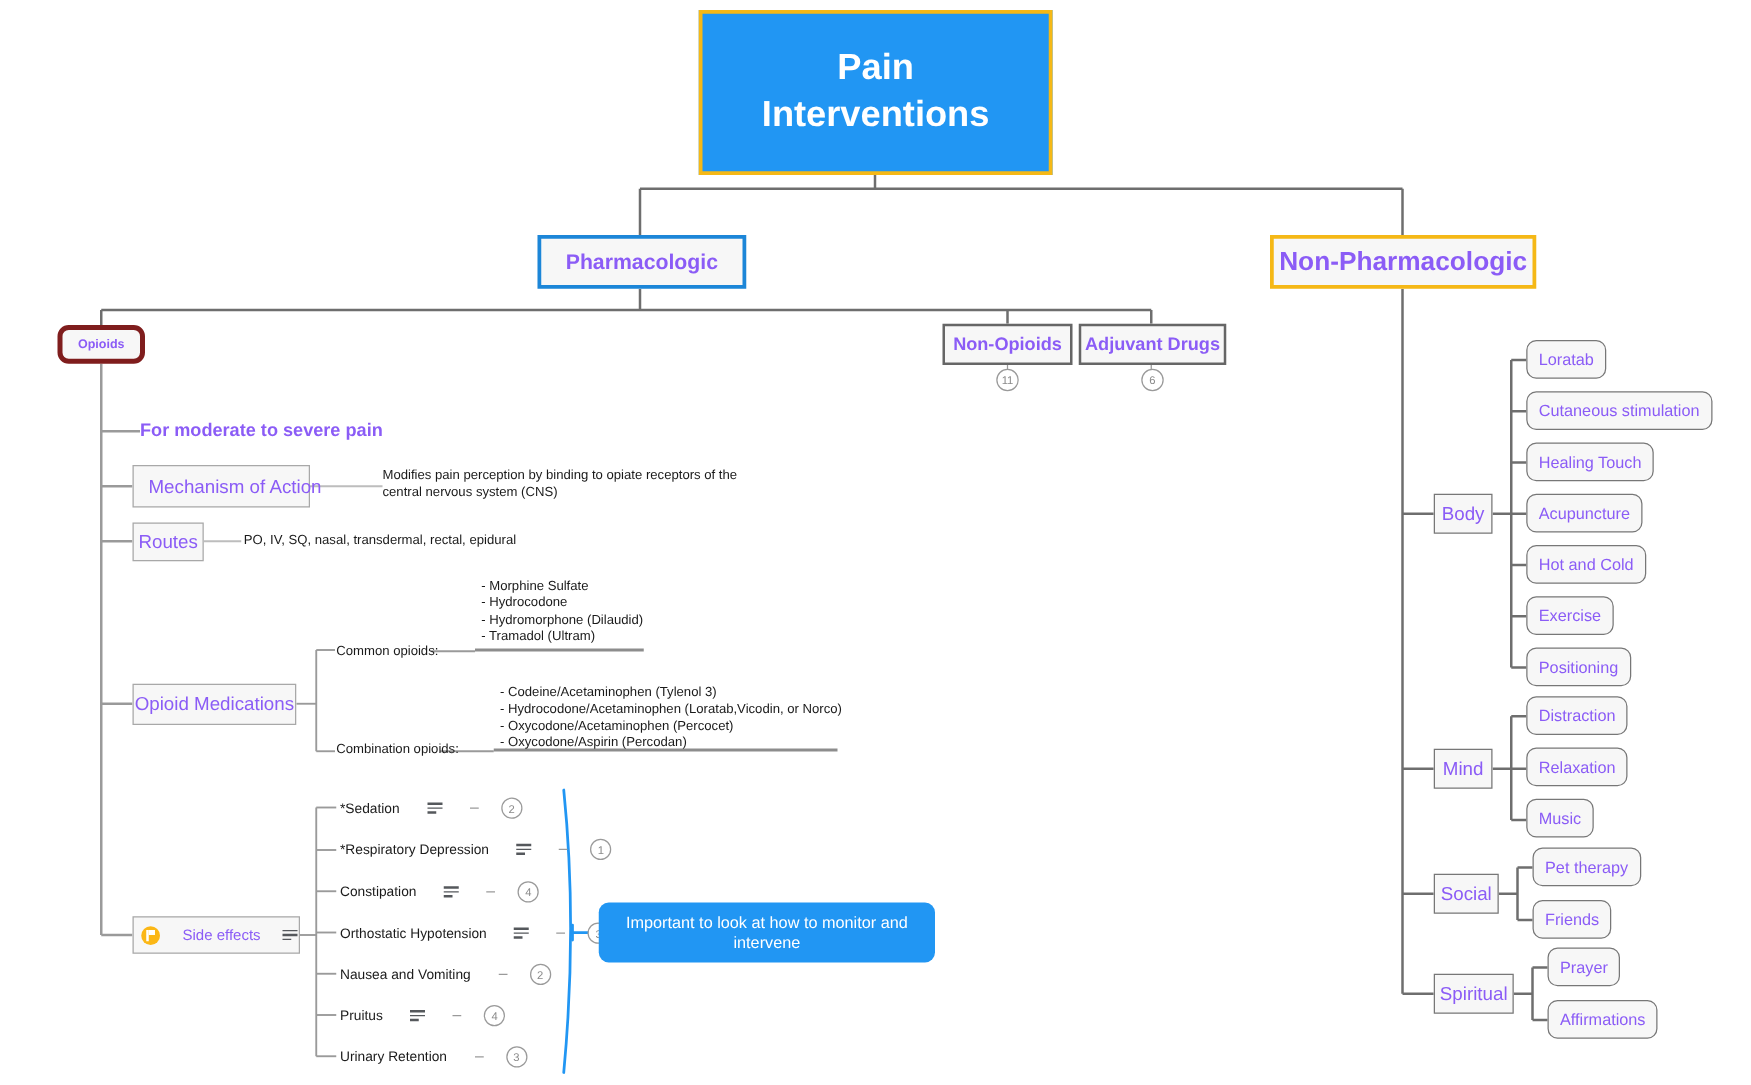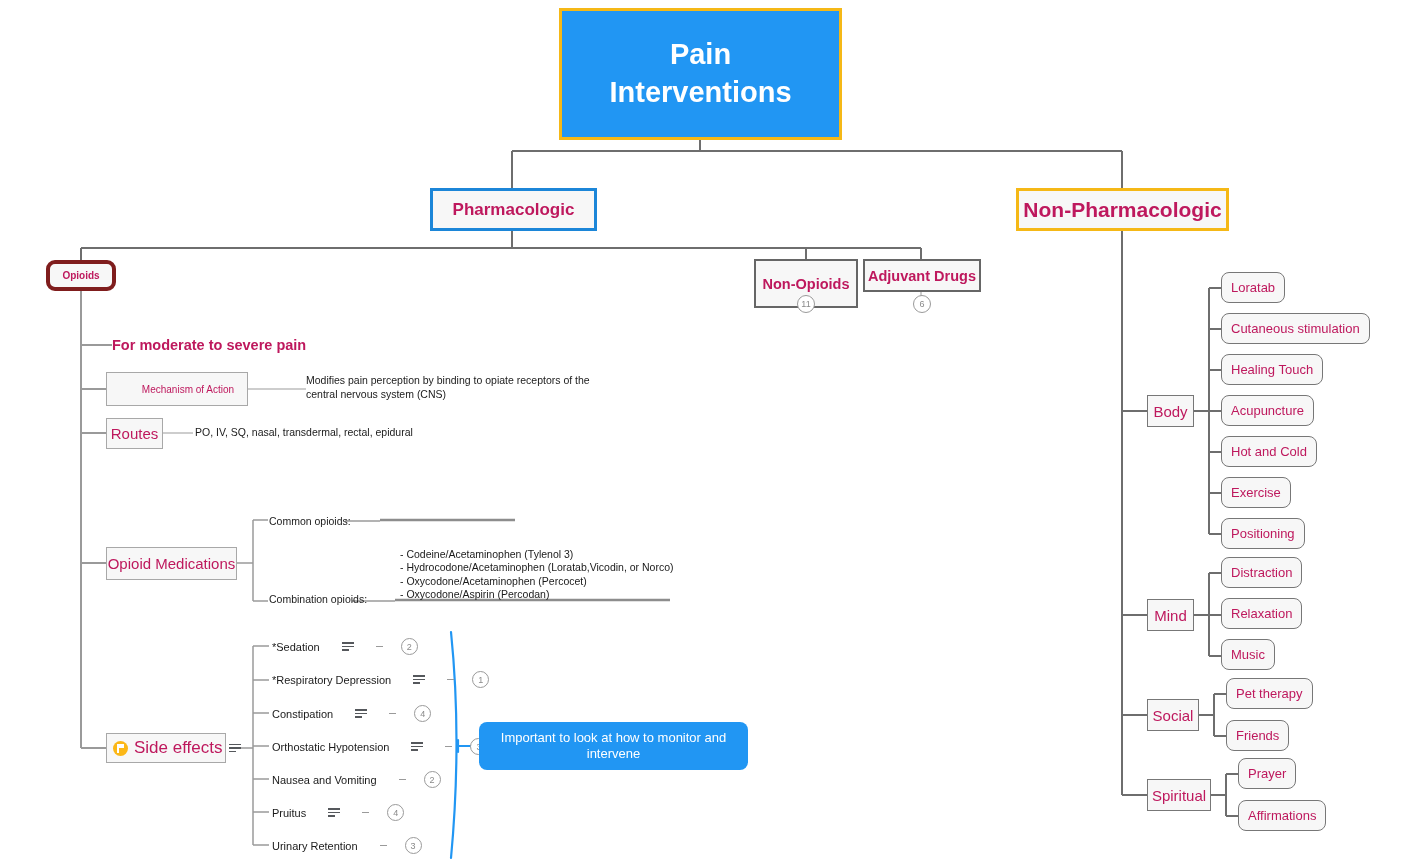--- a/index.html
+++ b/index.html
@@ -22,21 +22,21 @@
     width: 1401px; height: 868px;
     pointer-events: none;
   }
   .node {
     position: absolute;
     display: flex;
     align-items: center;
     justify-content: center;
     background: #f7f7f7;
     border: 1px solid #808080;
-    color: #be185d;
+    color: #8b5cf6;
     white-space: nowrap;
     z-index: 5;
   }
   .node.plain {
     background: transparent;
     border: none;
   }
 
   
   #root-node {
@@ -68,21 +68,21 @@
 
   
   #opioids-node {
     left: 46px; top: 260px;
     width: 70px; height: 31px;
     border: 4px solid #7f1d1d; border-radius: 9px;
     font-size: 10px; font-weight: bold;
   }
   #nonopioids-node {
     left: 754px; top: 259px;
-    width: 104px; height: 49px;
+    width: 104px; height: 33px;
     border: 2px solid #666;
     font-size: 14.5px; font-weight: bold;
   }
   #adjuvant-node {
     left: 863px; top: 259px;
     width: 118px; height: 33px;
     border: 2px solid #666;
     font-size: 14.5px; font-weight: bold;
   }
 
@@ -107,21 +107,21 @@
   #moderate-text {
     left: 112px; top: 335px;
     height: 20px;
     font-size: 14.5px; font-weight: bold;
     justify-content: flex-start;
   }
   #moa-node {
     left: 106px; top: 372px;
     width: 142px; height: 34px;
     border: 1px solid #a8a8a8;
-    font-size: 10px;
+    font-size: 15px;
     padding-left: 22px;
   }
   #moa-desc {
     position: absolute;
     left: 306px; top: 373px;
     width: 290px;
     font-size: 10.5px;
     line-height: 1.35;
     color: #1a1a1a;
     z-index: 5;
@@ -161,26 +161,26 @@
     line-height: 1.28;
     color: #1a1a1a;
     z-index: 5;
   }
   #common-list      { left: 385px; top: 463px; }
   #combination-list { left: 400px; top: 548px; }
 
   
   #side-effects-node {
     left: 106px; top: 733px;
-    width: 120px; height: 30px;
+    width: 134px; height: 30px;
     border: 1px solid #a8a8a8;
-    font-size: 17px;
+    font-size: 12px;
     justify-content: flex-start;
     padding-left: 6px;
-    gap: 6px;
+    gap: 18px;
   }
   .flag-icon {
     width: 15px; height: 15px;
     flex: 0 0 15px;
     border-radius: 50%;
     background: #fbb716;
     position: relative;
   }
   .flag-icon::before {
     content: "";
@@ -417,20 +417,26 @@
   <div class="node" id="routes-node">
     <span>Routes</span>
   </div>
   <div id="routes-desc">PO, IV, SQ, nasal, transdermal, rectal, epidural</div>
 
   <div class="node" id="opmeds-node">
     <span>Opioid Medications</span>
   </div>
 
   <div class="sub-label" id="common-label">Common opioids:</div>
+  <div class="med-list" id="common-list">
+      <div>- Morphine Sulfate</div>
+      <div>- Hydrocodone</div>
+      <div>- Hydromorphone (Dilaudid)</div>
+      <div>- Tramadol (Ultram)</div>
+    </div>
 
   <div class="sub-label" id="combination-label">Combination opioids:</div>
   <div class="med-list" id="combination-list">
       <div>- Codeine/Acetaminophen (Tylenol 3)</div>
       <div>- Hydrocodone/Acetaminophen (Loratab,Vicodin, or Norco)</div>
       <div>- Oxycodone/Acetaminophen (Percocet)</div>
       <div>- Oxycodone/Aspirin (Percodan)</div>
     </div>
 
   <div class="node" id="side-effects-node">

